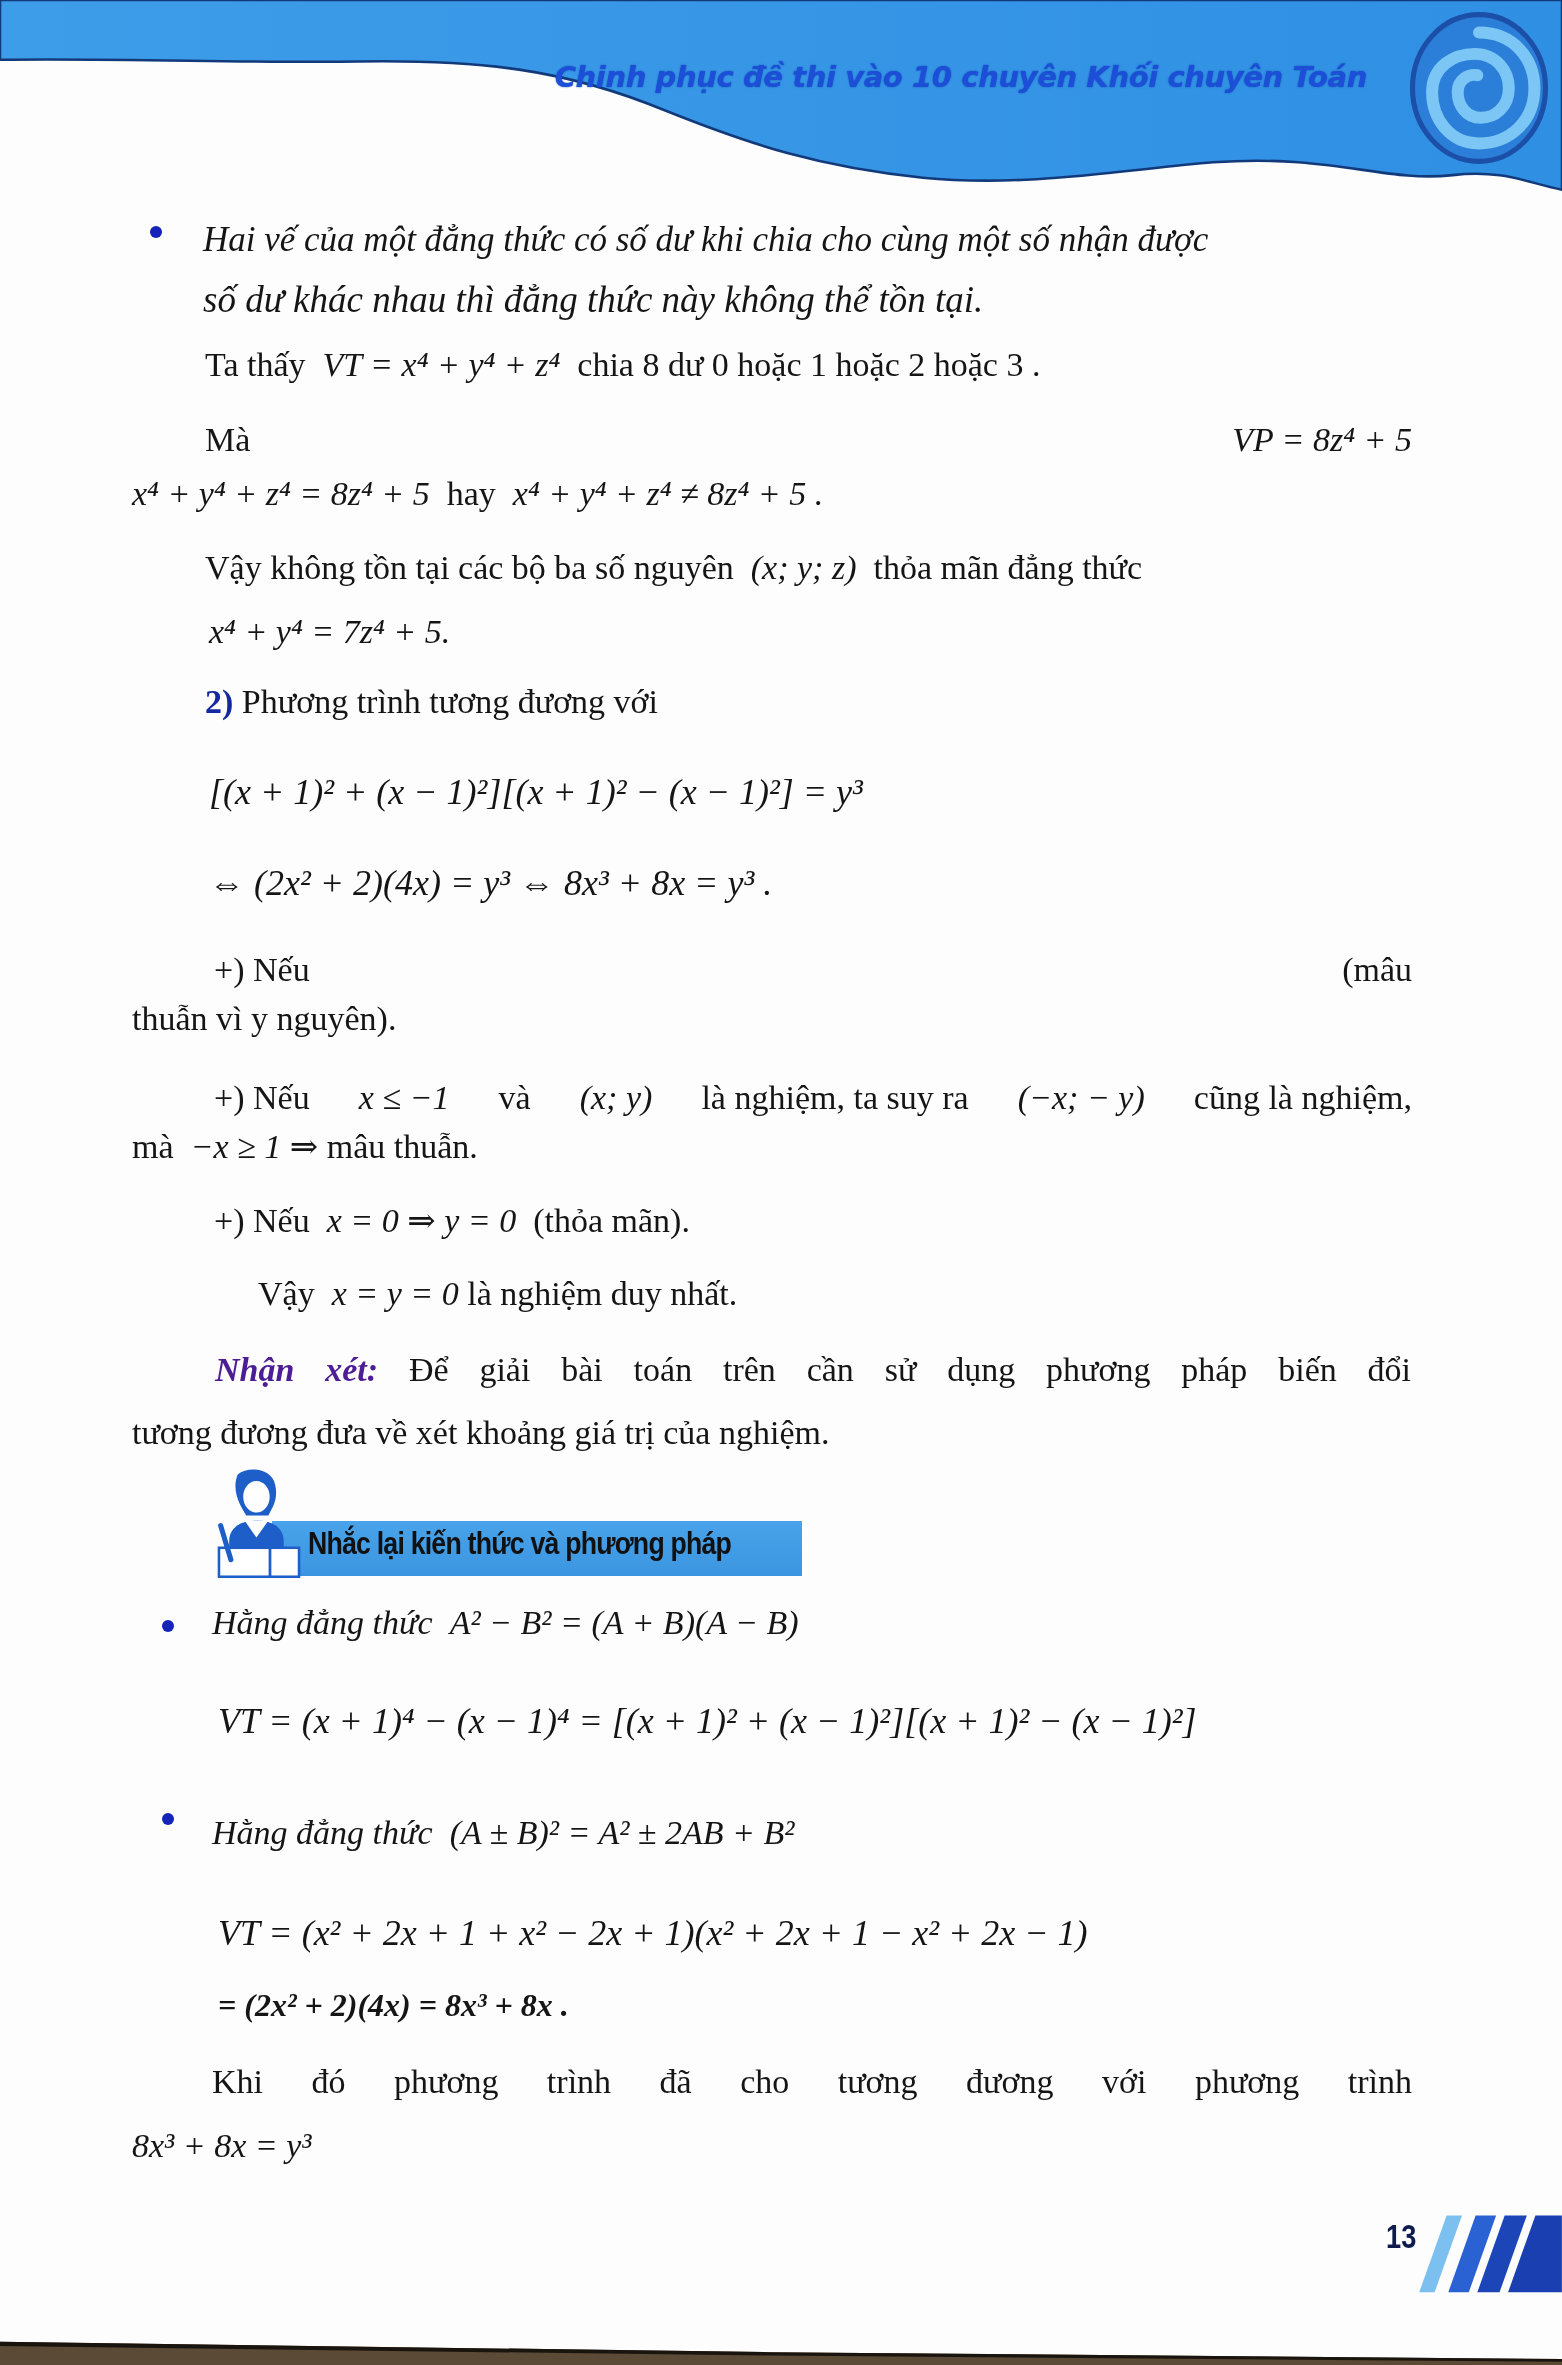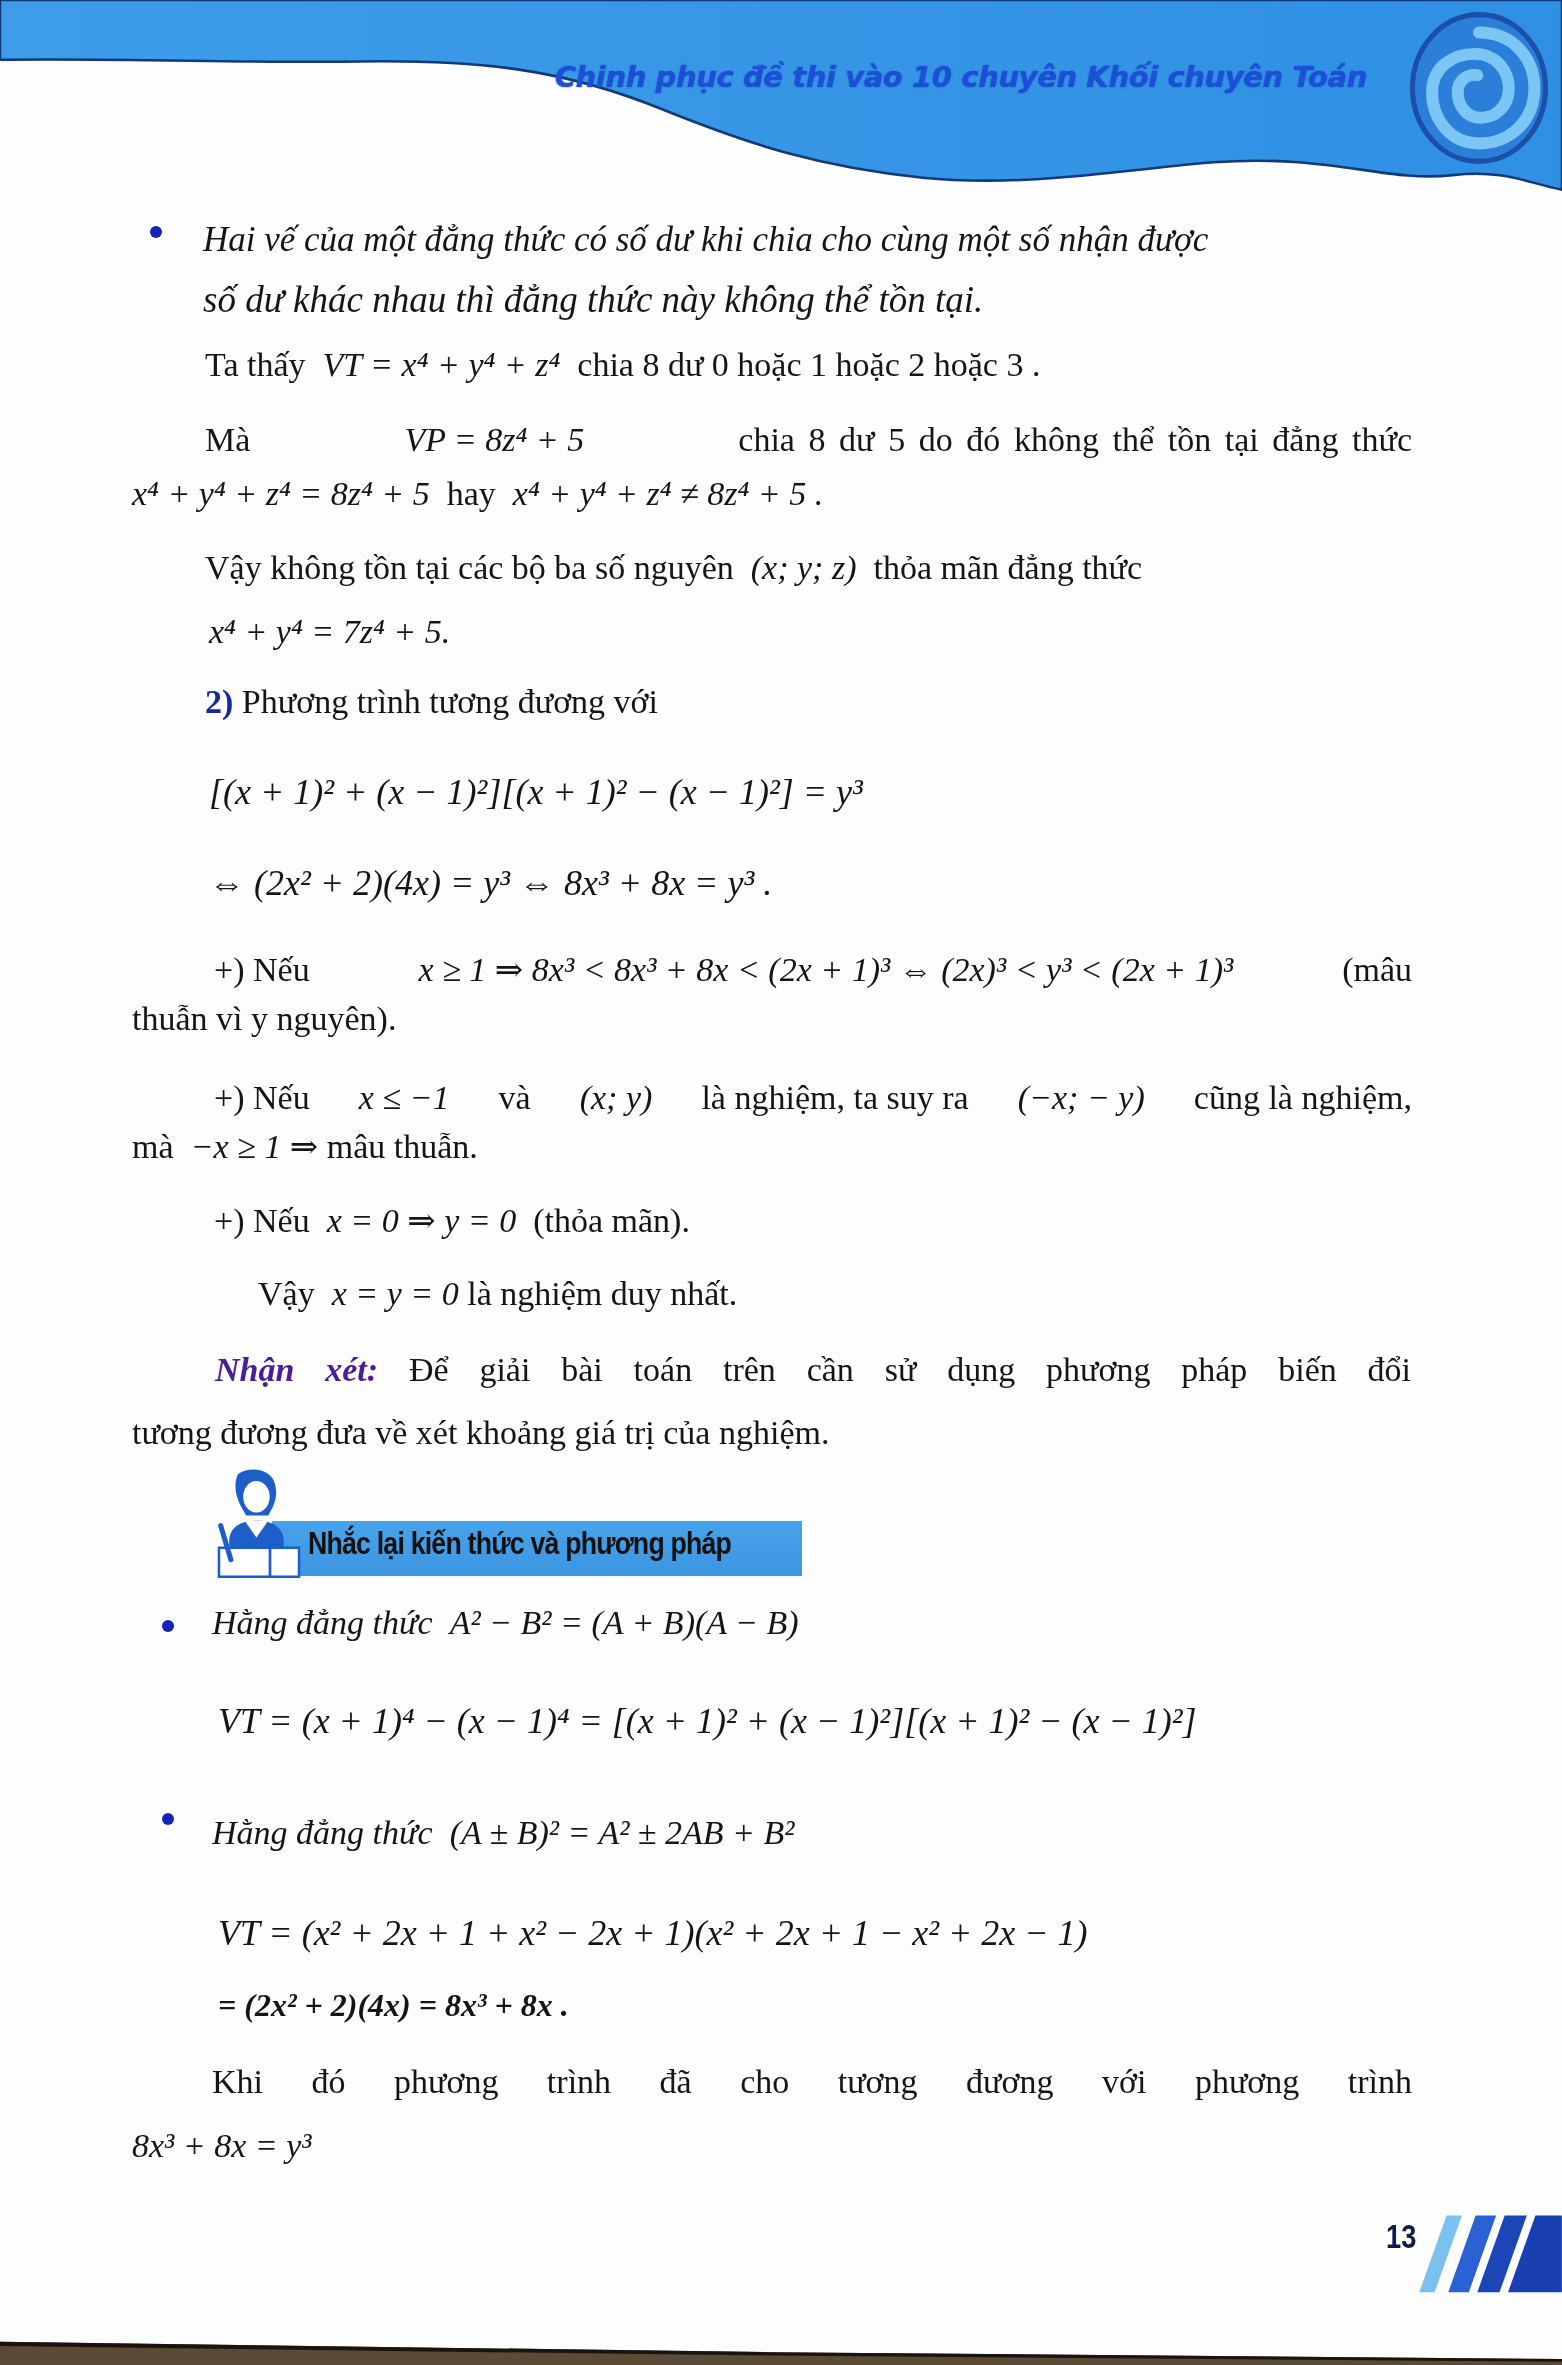--- a/index.html
+++ b/index.html
@@ -72,21 +72,20 @@
 
 <div class="line" style="left:205px; top:344px;">
   <span>Ta thấy</span>&nbsp;
   <span class="m">VT = x⁴ + y⁴ + z⁴</span>&nbsp;
   <span>chia 8 dư 0 hoặc 1 hoặc 2 hoặc 3 .</span>
 </div>
 
 <div class="line" style="left:205px; top:419px; width:1207px; display:flex; justify-content:space-between;">
   <span>Mà</span>
   <span class="m">VP = 8z⁴ + 5</span>
-  <span style="word-spacing:5.1px;">chia 8 dư 5 do đó không thể tồn tại đẳng thức</span>
 </div>
 <div class="line" style="left:132px; top:473px;">
   <span class="m">x⁴ + y⁴ + z⁴ = 8z⁴ + 5</span>&nbsp;
   <span>hay</span>&nbsp;
   <span class="m">x⁴ + y⁴ + z⁴ ≠ 8z⁴ + 5 .</span>
 </div>
 
 <div class="line" style="left:205px; top:547px;">
   <span>Vậy không tồn tại các bộ ba số nguyên</span>&nbsp;
   <span class="m">(x; y; z)</span>&nbsp;
@@ -96,21 +95,20 @@
 
 <div class="line" style="left:205px; top:681px;">
   <span class="num-blue">2)</span>
   <span>Phương trình tương đương với</span>
 </div>
 <div class="line m" style="left:209px; top:772px; font-size:36px;">[(x + 1)² + (x − 1)²][(x + 1)² − (x − 1)²] = y³</div>
 <div class="line m" style="left:209px; top:863px; font-size:36px;">⇔ (2x² + 2)(4x) = y³ ⇔ 8x³ + 8x = y³ .</div>
 
 <div class="line" style="left:214px; top:949px; width:1198px; display:flex; justify-content:space-between;">
   <span>+) Nếu</span>
-  <span class="m">x ≥ 1 ⇒ 8x³ &lt; 8x³ + 8x &lt; (2x + 1)³ ⇔ (2x)³ &lt; y³ &lt; (2x + 1)³</span>
   <span>(mâu</span>
 </div>
 <div class="line" style="left:132px; top:998px;">thuẫn vì y nguyên).</div>
 
 <div class="line" style="left:214px; top:1077px; width:1198px; display:flex; justify-content:space-between;">
   <span>+) Nếu</span>
   <span class="m">x ≤ −1</span>
   <span>và</span>
   <span class="m">(x; y)</span>
   <span>là nghiệm, ta suy ra</span>

